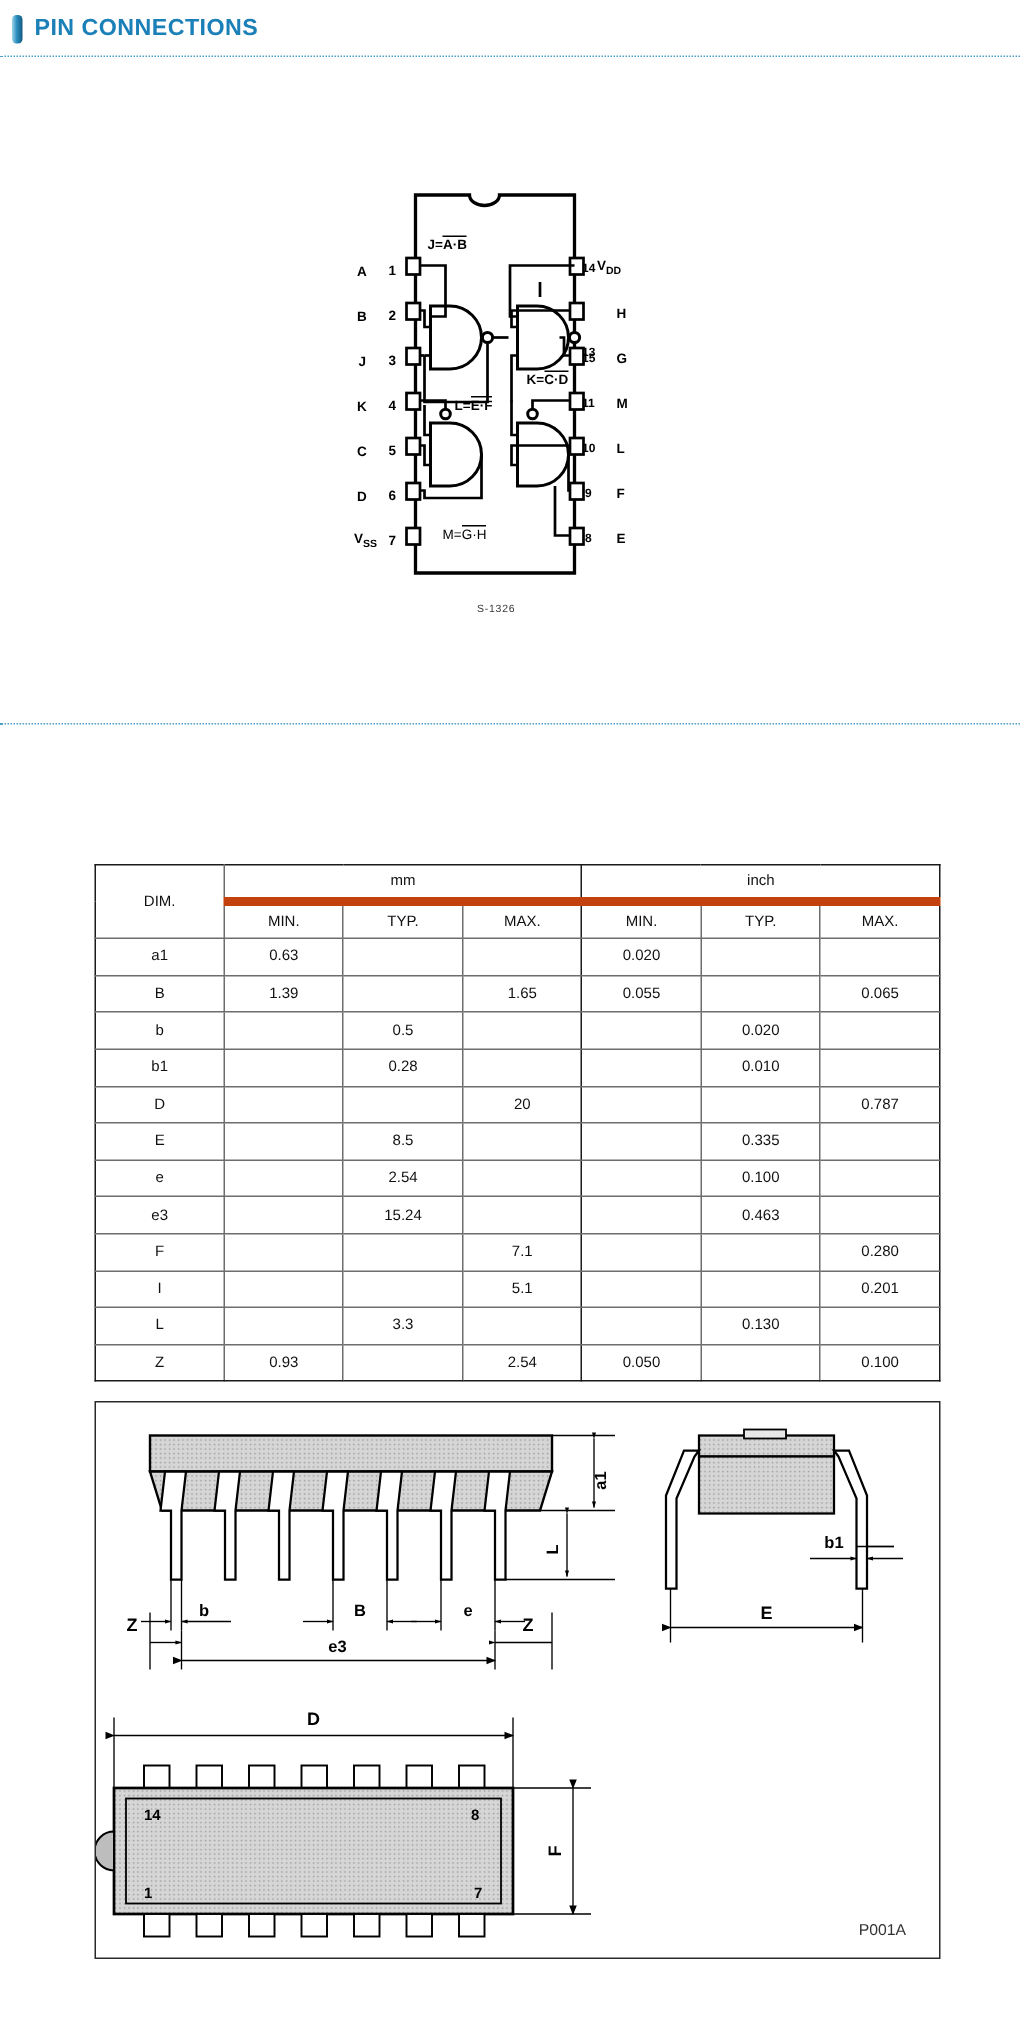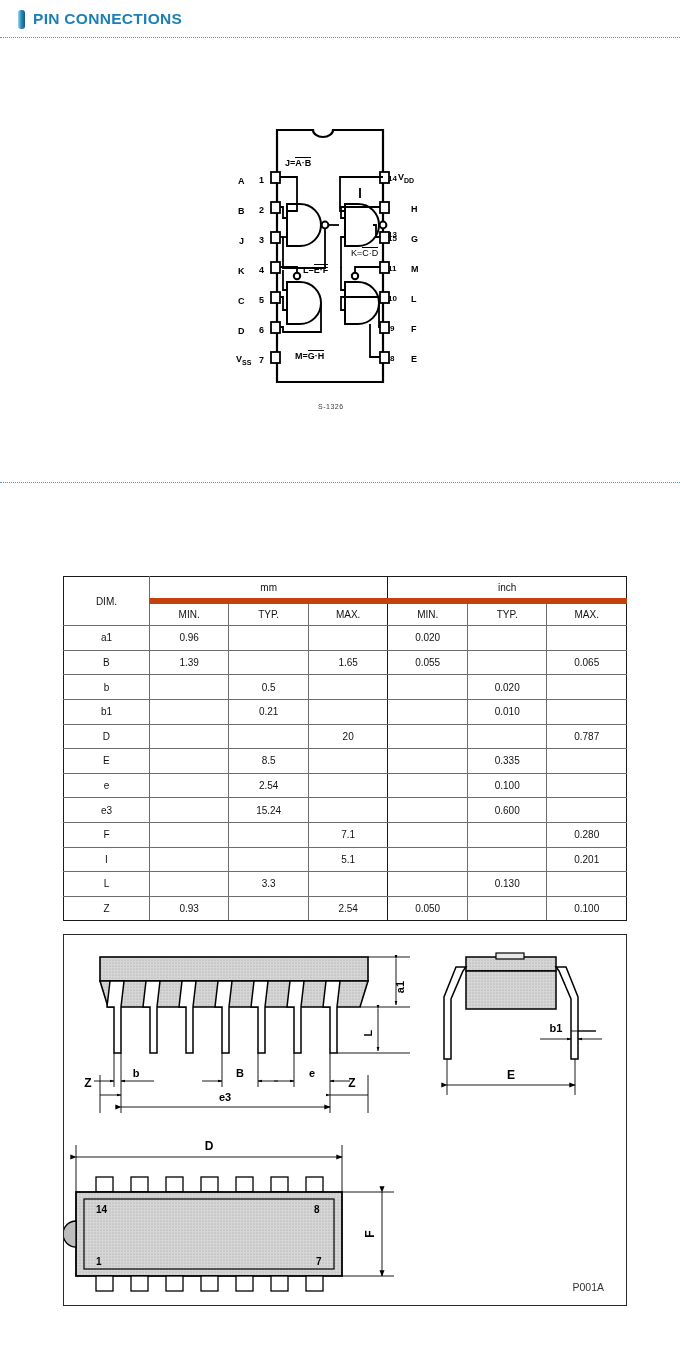--- a/index.html
+++ b/index.html
@@ -8,21 +8,21 @@
     background: #ffffff;
     width: 680px; height: 1345px;
     font-family: "Liberation Sans", sans-serif;
     color: #000;
     overflow: hidden;
   }
   .page { position: relative; width: 680px; height: 1345px; }
 
   
   .section-head { position: absolute; left: 0; width: 680px; }
-  .head-row { display: flex; align-items: center; height: 26px; padding-left: 18px; }
+  .head-row { display: flex; align-items: center; height: 26px; padding-left: 8px; }
   .head-bar {
     width: 7px; height: 19px; border-radius: 3px; margin-right: 8px;
     background: linear-gradient(to right, #9ed5ea 0%, #2a8fc0 45%, #15597f 100%);
     flex: none;
   }
   .head-title {
     font-size: 15.5px; font-weight: bold; letter-spacing: 0.3px;
     color: #1b7fb8; white-space: nowrap;
   }
   .head-rule {
@@ -198,27 +198,27 @@
       <div style="position:absolute;left:411px;top:184px;font-size:9px;font-weight:bold;">L</div>
       <div style="position:absolute;left:390px;top:214px;font-size:8px;font-weight:bold;">9</div>
       <div style="position:absolute;left:411px;top:214px;font-size:9px;font-weight:bold;">F</div>
       <div style="position:absolute;left:390px;top:244px;font-size:8px;font-weight:bold;">8</div>
       <div style="position:absolute;left:411px;top:244px;font-size:9px;font-weight:bold;">E</div>
     </div>
 
     <div style="position:absolute;left:285px;top:48px;font-size:9px;font-weight:bold;">
       <span>J</span><span>=</span><span style="border-top:1.6px solid #000;padding-top:0px;">A·B</span>
     </div>
-    <div style="position:absolute;left:303px;top:138px;font-size:9px;font-weight:normal;padding-left:48px;">
+    <div style="position:absolute;left:303px;top:138px;font-size:9px;font-weight:bold;padding-left:48px;">
       <span>K</span><span>=</span><span style="border-top:1.6px solid #000;">C·D</span>
     </div>
     <div style="position:absolute;left:303px;top:155px;font-size:9px;font-weight:bold;">
       <span>L</span><span>=</span><span style="border-top:1.6px solid #000;">E·F</span>
     </div>
-    <div style="position:absolute;left:295px;top:241px;font-size:9px;font-weight:bold;">
+    <div style="position:absolute;left:295px;top:241px;font-size:9px;font-weight:normal;">
       <span>M</span><span>=</span><span style="border-top:1.6px solid #000;">G·H</span>
     </div>
   </div>
 
   <div class="artifact-code">S-1326</div>
 
   <div class="section-head" style="top:477px;">
     <div class="head-rule"></div>
   </div>
 
@@ -244,21 +244,21 @@
           <th>TYP.</th>
           <th class="sep-r">MAX.</th>
           <th>MIN.</th>
           <th>TYP.</th>
           <th class="outer-r">MAX.</th>
         </tr>
       </thead>
       <tbody>
           <tr>
             <td class="dimcol outer-l">a1</td>
-            <td>0.96</td>
+            <td>0.63</td>
             <td></td>
             <td class="sep-r"></td>
             <td>0.020</td>
             <td></td>
             <td class="outer-r"></td>
           </tr>
           <tr>
             <td class="dimcol outer-l">B</td>
             <td>1.39</td>
             <td></td>
@@ -272,21 +272,21 @@
             <td></td>
             <td>0.5</td>
             <td class="sep-r"></td>
             <td></td>
             <td>0.020</td>
             <td class="outer-r"></td>
           </tr>
           <tr>
             <td class="dimcol outer-l">b1</td>
             <td></td>
-            <td>0.21</td>
+            <td>0.28</td>
             <td class="sep-r"></td>
             <td></td>
             <td>0.010</td>
             <td class="outer-r"></td>
           </tr>
           <tr>
             <td class="dimcol outer-l">D</td>
             <td></td>
             <td></td>
             <td class="sep-r">20</td>
@@ -311,21 +311,21 @@
             <td></td>
             <td>0.100</td>
             <td class="outer-r"></td>
           </tr>
           <tr>
             <td class="dimcol outer-l">e3</td>
             <td></td>
             <td>15.24</td>
             <td class="sep-r"></td>
             <td></td>
-            <td>0.600</td>
+            <td>0.463</td>
             <td class="outer-r"></td>
           </tr>
           <tr>
             <td class="dimcol outer-l">F</td>
             <td></td>
             <td></td>
             <td class="sep-r">7.1</td>
             <td></td>
             <td></td>
             <td class="outer-r">0.280</td>

